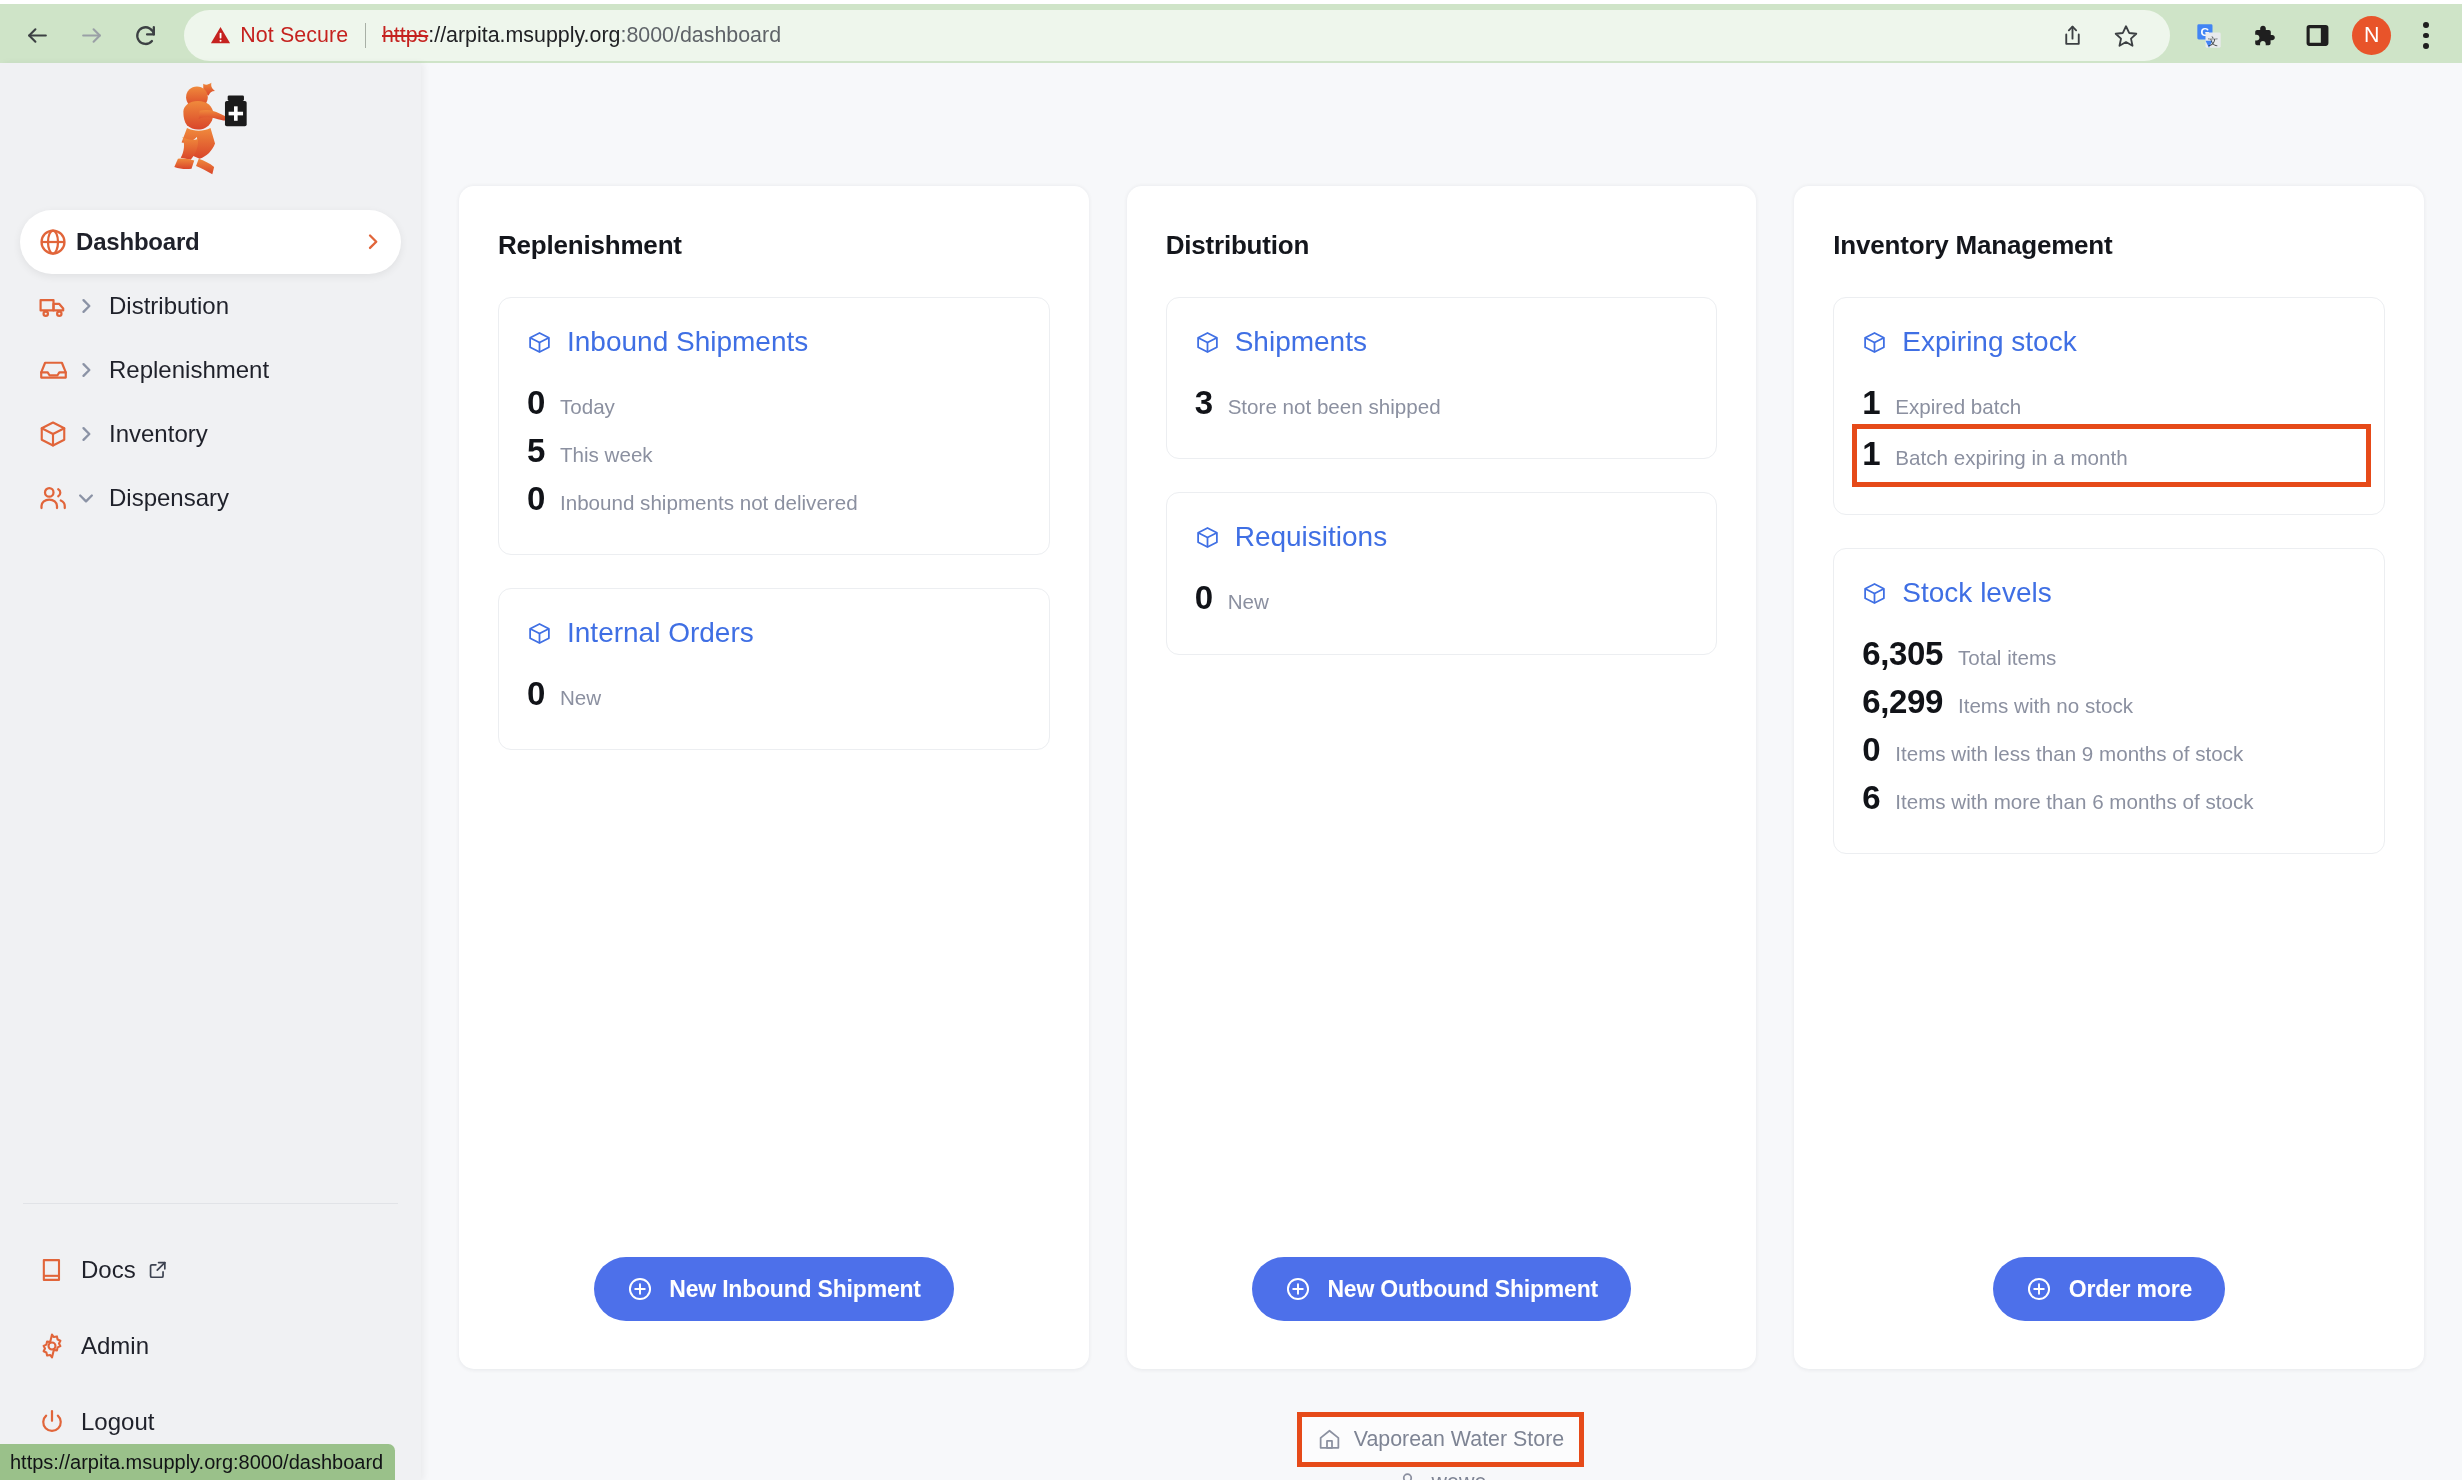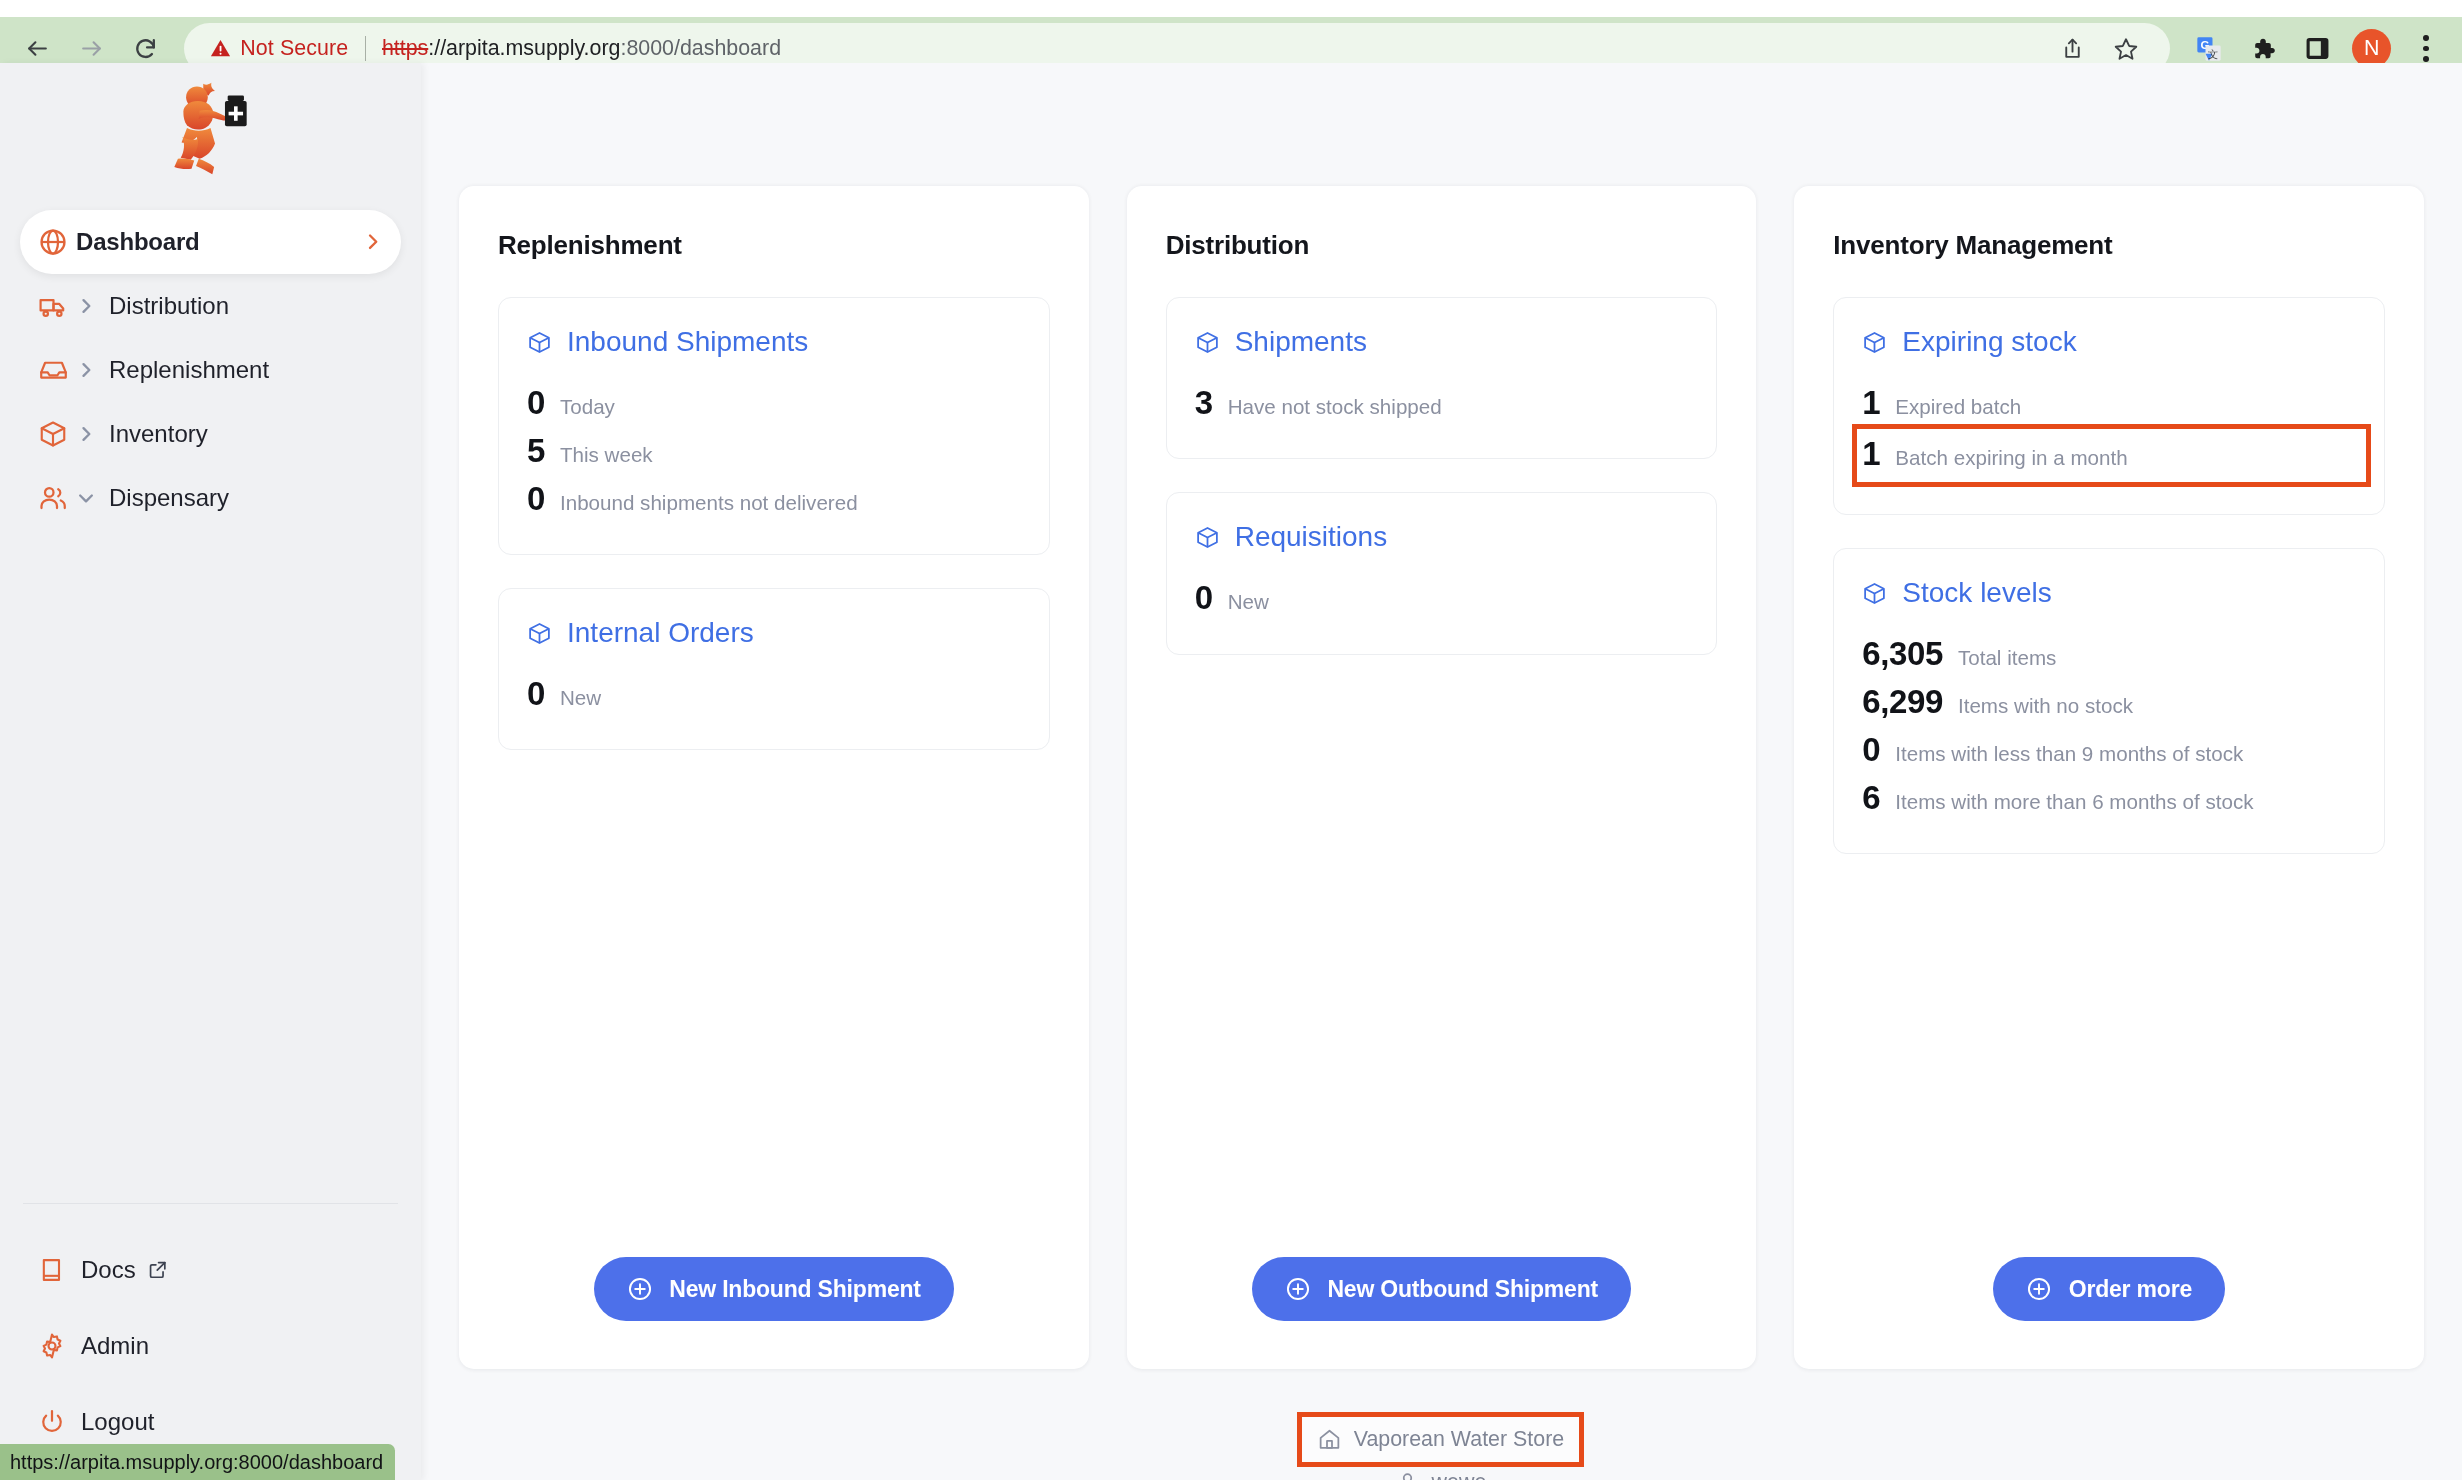--- a/index.html
+++ b/index.html
@@ -5,21 +5,21 @@
   * { box-sizing: border-box; margin: 0; padding: 0; }
   html, body {
     width: 2462px; height: 1480px;
     font-family: "Liberation Sans", sans-serif;
     background: #ffffff;
     overflow: hidden;
   }
 
   
   #browser-bar {
-    position: absolute; left: 0; top: 17px;
+    position: absolute; left: 0; top: 4px;
     width: 2462px; height: 63px;
     background: #cfe4c8;
     display: flex; align-items: center;
   }
   #nav-buttons { display: flex; align-items: center; gap: 3.3px; padding-left: 11.5px; }
   .nav-btn {
     width: 51px; height: 51px; border-radius: 50%;
     display: flex; align-items: center; justify-content: center;
     color: #3c4043;
   }
@@ -518,21 +518,21 @@
                 <svg width="25" height="25" viewBox="0 0 24 24" fill="none" stroke="currentColor" stroke-width="1.7" stroke-linejoin="round">
                     <path d="M12 2.8 21 7.4v9.2L12 21.2 3 16.6V7.4z"></path>
                     <path d="M3 7.4 12 12l9-4.6"></path>
                     <line x1="12" y1="12" x2="12" y2="21.2"></line>
                   </svg>
               </span>
               <span class="w-title">Shipments</span>
             </div>
             <div class="stat-row">
               <span class="stat-num">3</span>
-              <span class="stat-lbl">Have not stock shipped</span>
+              <span class="stat-lbl">Store not been shipped</span>
             </div>
           </div>
 
           <div class="widget">
             <div class="widget-head">
               <span class="w-ico">
                 <svg width="25" height="25" viewBox="0 0 24 24" fill="none" stroke="currentColor" stroke-width="1.7" stroke-linejoin="round">
                     <path d="M12 2.8 21 7.4v9.2L12 21.2 3 16.6V7.4z"></path>
                     <path d="M3 7.4 12 12l9-4.6"></path>
                     <line x1="12" y1="12" x2="12" y2="21.2"></line>

